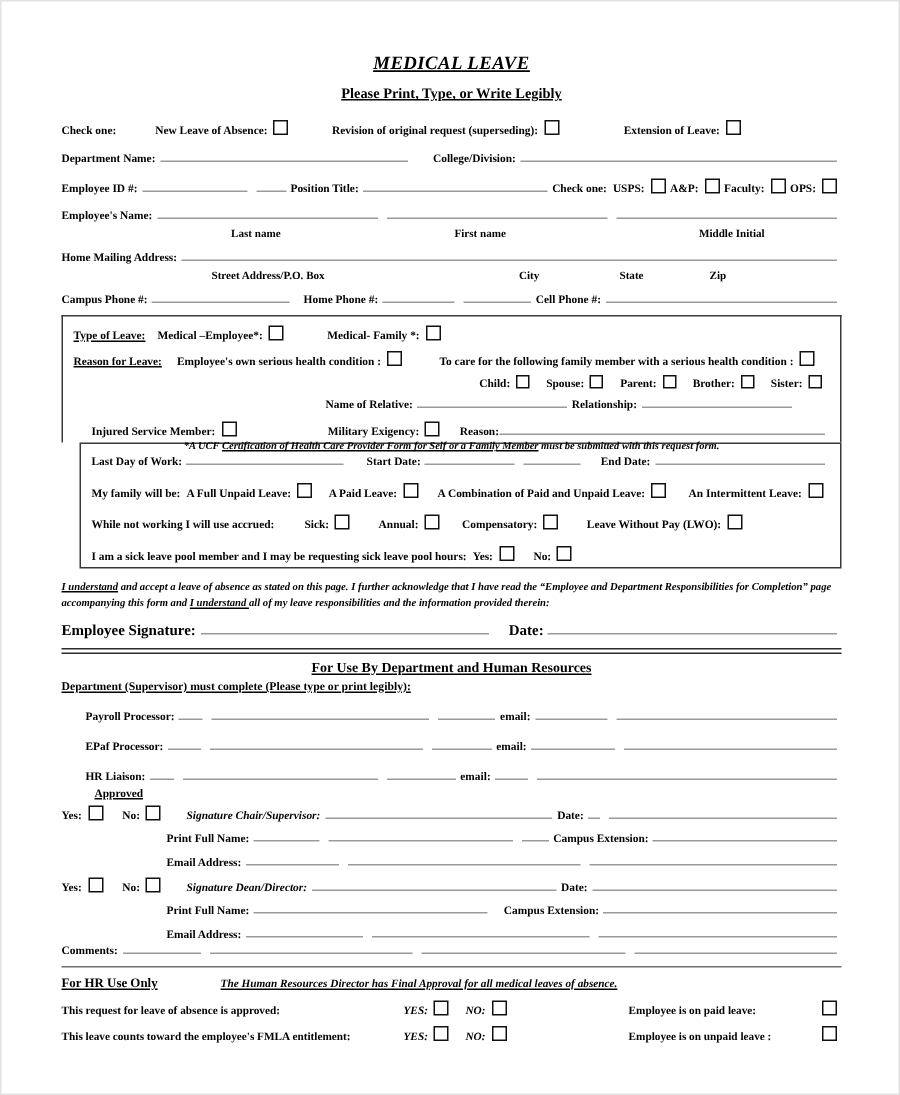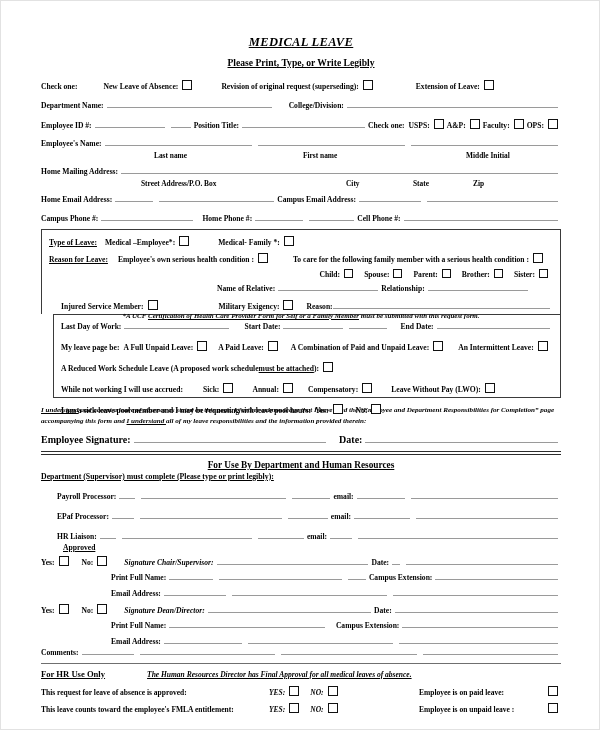--- a/index.html
+++ b/index.html
@@ -255,28 +255,20 @@
       <span class="lbl">Home Mailing Address:</span>
       <span class="fill"></span>
     </div>
     <div class="caps">
       <span style="left:100px;">Street Address/P.O. Box</span>
       <span style="left:305px;">City</span>
       <span style="left:372px;">State</span>
       <span style="left:432px;">Zip</span>
     </div>
 
-    <div class="row" style="margin-bottom:9px;">
-      <span class="lbl">Home Email Address:</span>
-      <span class="fill" style="max-width:38px;"></span>
-      <span class="fill" style="max-width:115px;"></span>
-      <span class="lbl">Campus Email Address:</span>
-      <span class="fill" style="max-width:62px;"></span>
-      <span class="fill"></span>
-    </div>
 
     <div class="row" style="margin-bottom:6px;">
       <span class="lbl">Campus Phone #:</span>
       <span class="fill" style="max-width:92px;"></span>
       <span style="width:6px;"></span>
       <span class="lbl">Home Phone #:</span>
       <span class="fill" style="max-width:48px;"></span>
       <span class="fill" style="max-width:45px;"></span>
       <span class="lbl">Cell Phone #:</span>
       <span class="fill"></span>
@@ -354,41 +346,35 @@
         <span class="lbl">Start Date:</span>
         <span class="fill" style="max-width:60px;"></span>
         <span class="fill" style="max-width:38px;"></span>
         <span style="width:10px;"></span>
         <span class="lbl">End Date:</span>
         <span class="fill"></span>
       </div>
 
 
       <div class="row" style="margin-bottom:9px;">
-        <span class="lbl">My leave page be:</span>
+        <span class="lbl">My family will be:</span>
         <span style="width:4px;"></span>
         <span>A Full Unpaid Leave:</span>
         <span class="cb"></span>
         <span style="width:8px;"></span>
         <span>A Paid Leave:</span>
         <span class="cb"></span>
         <span style="width:10px;"></span>
         <span>A Combination of Paid and Unpaid Leave:</span>
         <span class="cb"></span>
         <span style="width:12px;"></span>
         <span>An Intermittent Leave:</span>
         <span class="cb"></span>
       </div>
 
-      <div class="row" style="margin-bottom:9px;">
-        <span>A  Reduced Work Schedule Leave  (A proposed work schedule </span>
-          <u>must be attached</u>
-          <span>):</span>
-        <span class="cb"></span>
-      </div>
 
       <div class="row" style="margin-bottom:9px;">
         <span class="lbl">While not working I will use accrued:</span>
         <span style="width:20px;"></span>
         <span>Sick:</span>
         <span class="cb"></span>
         <span style="width:16px;"></span>
         <span>Annual:</span>
         <span class="cb"></span>
         <span style="width:12px;"></span>

